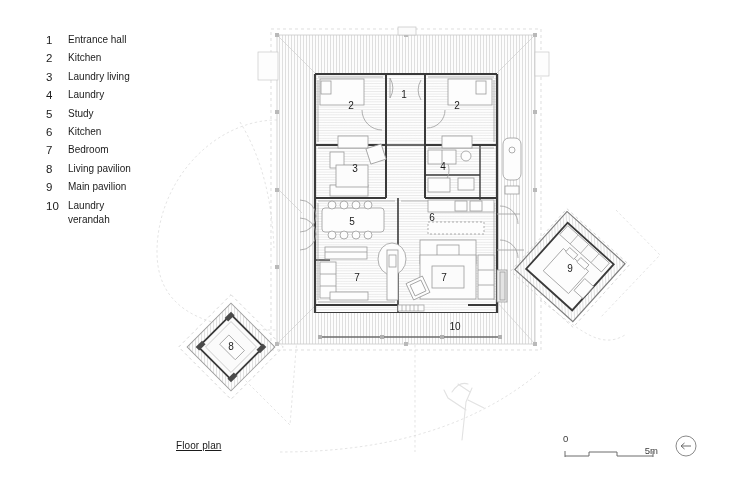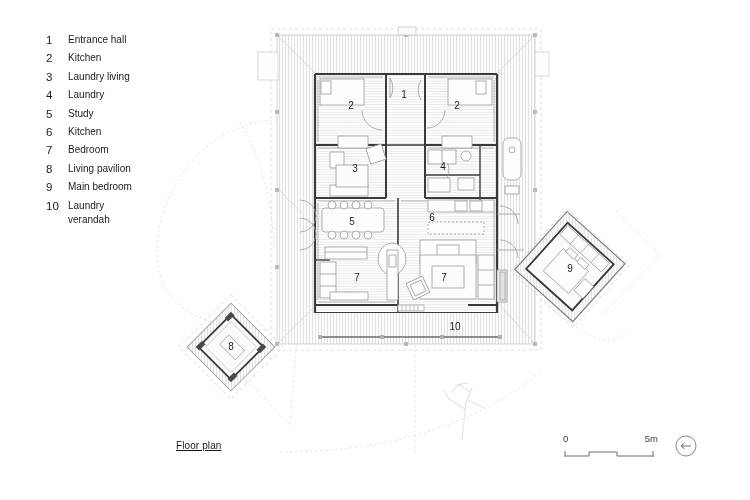--- a/index.html
+++ b/index.html
@@ -59,21 +59,21 @@
     <div class="legend-row">
       <span class="legend-num">7</span>
       <span class="legend-label">Bedroom</span>
     </div>
     <div class="legend-row">
       <span class="legend-num">8</span>
       <span class="legend-label">Living pavilion</span>
     </div>
     <div class="legend-row">
       <span class="legend-num">9</span>
-      <span class="legend-label">Main bedroom</span>
+      <span class="legend-label">Main pavilion</span>
     </div>
     <div class="legend-row">
       <span class="legend-num">10</span>
       <span class="legend-label">Laundry
 verandah</span>
     </div>
   </div>
 
   <svg class="plan" viewBox="0 0 750 500">
     <defs>
@@ -348,21 +348,21 @@
       <text class="roomnum" x="231" y="350">8</text>
       <text class="roomnum" x="570" y="272">9</text>
       <text class="roomnum" x="455" y="330">10</text>
     </g>
   </svg>
 
   <div class="caption">Floor plan</div>
 
   <div class="scalebar">
     <span class="scale-lbl" style="left:0;top:0;">0</span>
-    <span class="scale-lbl" style="right:0;top:0;margin-left:24px;">5m</span>
+    <span class="scale-lbl" style="right:0;top:12px;margin-left:24px;">5m</span>
     <svg width="95" height="14" viewBox="0 0 95 14" style="position:absolute;left:0;top:14;">
       <path d="M2 4 L2 10" stroke="#6d6d6d" stroke-width="1"></path>
       <path d="M2 9 L26 9" stroke="#6d6d6d" stroke-width="1"></path>
       <path d="M26 9 L26 5 L54 5" stroke="#6d6d6d" stroke-width="1" fill="none"></path>
       <path d="M54 5 L54 9 L90 9" stroke="#6d6d6d" stroke-width="1" fill="none"></path>
       <path d="M90 4 L90 10" stroke="#6d6d6d" stroke-width="1"></path>
     </svg>
   </div>
 
   <svg class="compass" viewBox="0 0 24 24">

